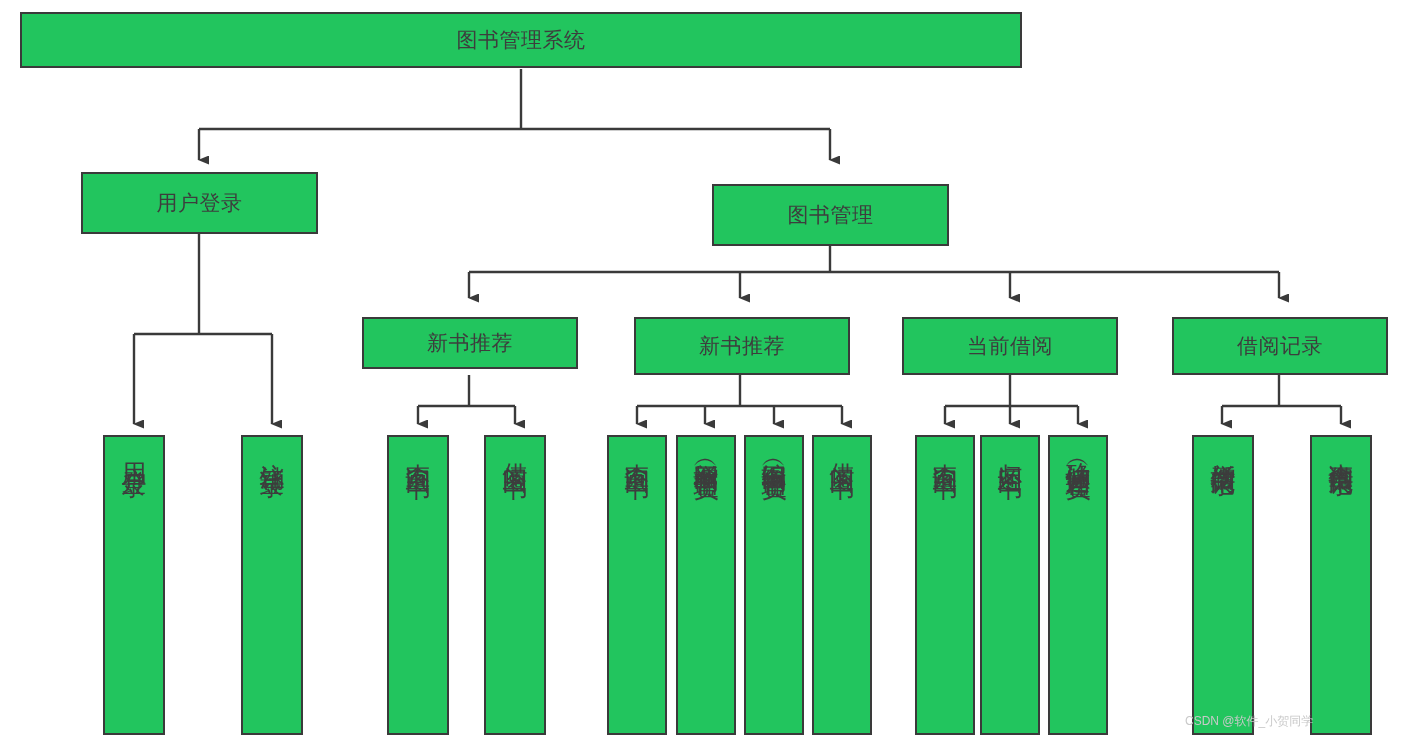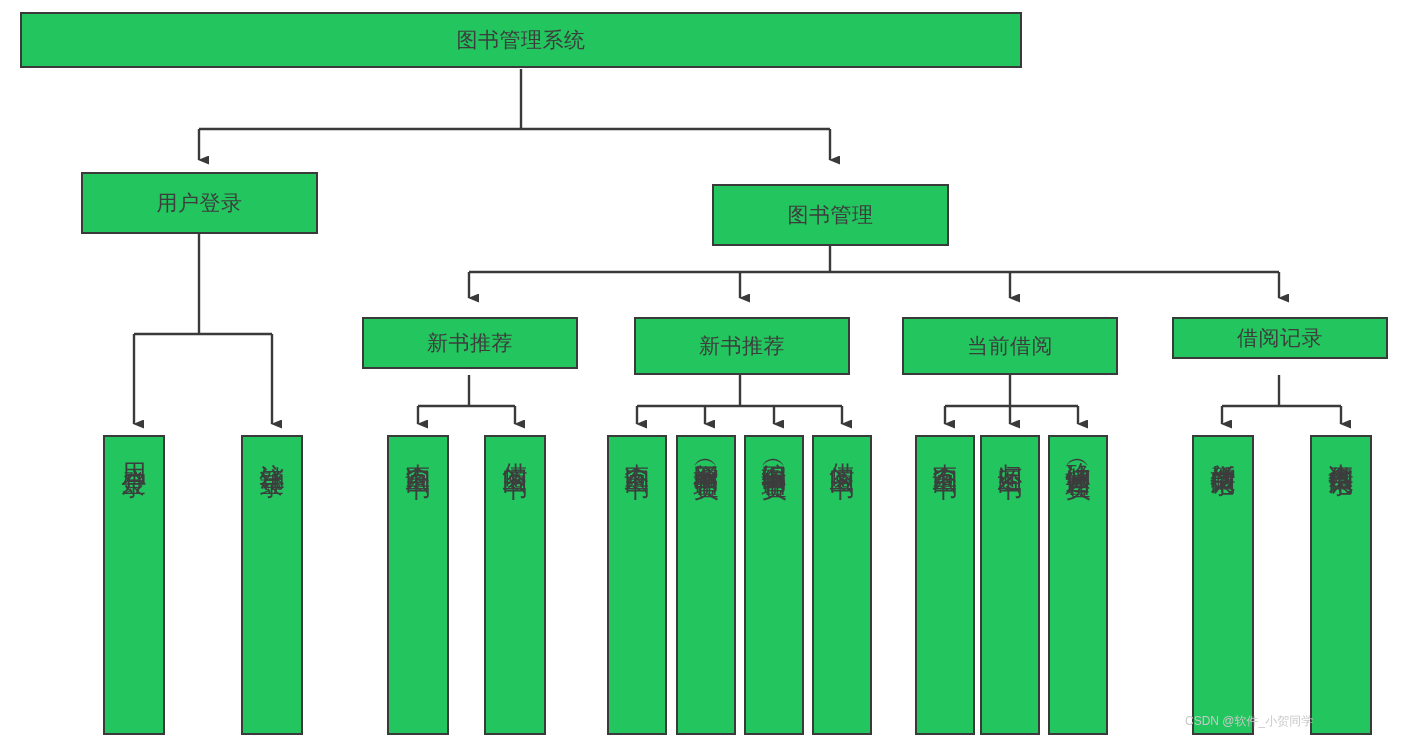--- a/index.html
+++ b/index.html
@@ -145,21 +145,21 @@
 
   <div class="node horiz" style="left:362px; top:317px; width:216px; height:52px;">
     <span class="node-label">新书推荐</span>
   </div>
   <div class="node horiz" style="left:634px; top:317px; width:216px; height:58px;">
     <span class="node-label">新书推荐</span>
   </div>
   <div class="node horiz" style="left:902px; top:317px; width:216px; height:58px;align-items:center;">
     <span class="node-label">当前借阅</span>
   </div>
-  <div class="node horiz" style="left:1172px; top:317px; width:216px; height:42px;">
+  <div class="node horiz" style="left:1172px; top:317px; width:216px; height:58px;">
     <span class="node-label">借阅记录</span>
   </div>
 
   <div class="node vert" style="left:103px; top:435px; width:62px; height:300px;">
     <span class="node-label">用户登录</span>
   </div>
   <div class="node vert" style="left:241px; top:435px; width:62px; height:300px;">
     <span class="node-label">注销登录</span>
   </div>
 

